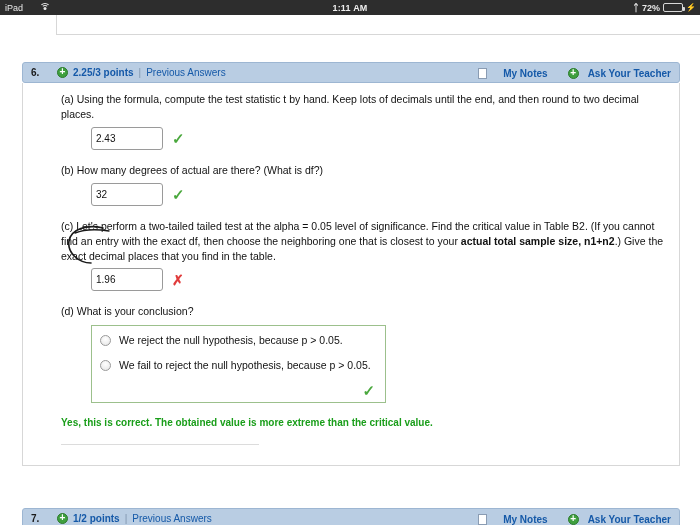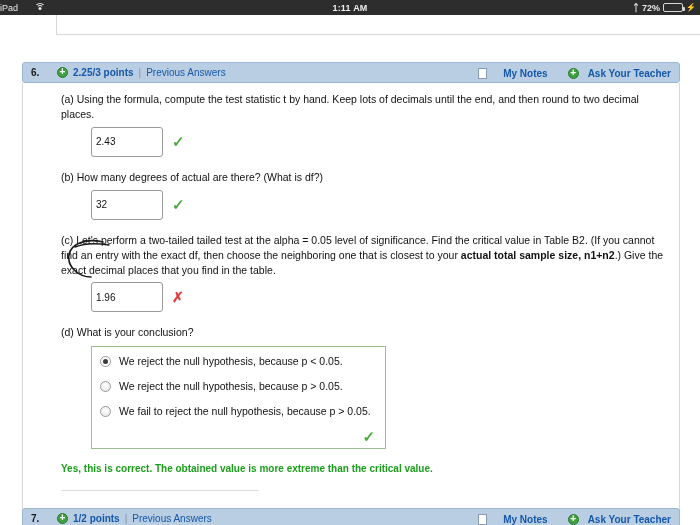--- a/index.html
+++ b/index.html
@@ -13,21 +13,21 @@
 
   
   .statusbar {
     position: absolute; top: 0; left: 0;
     width: 700px; height: 15px;
     background: #2d2d2d;
     color: #e8e8e8;
     font-size: 9px;
     display: flex; align-items: center;
   }
-  .sb-left { display: flex; align-items: center; gap: 16px; }
+  .sb-left { display: flex; align-items: center; gap: 16px; padding-left: 5px; }
   .sb-center {
     position: absolute; left: 0; right: 0; text-align: center;
     font-size: 9px; color: #f0f0f0; font-weight: bold; letter-spacing: .2px;
   }
   .sb-right {
     position: absolute; right: 4px; top: 0; height: 15px;
     display: flex; align-items: center; gap: 3px; font-size: 9px; font-weight: bold;
   }
   .wifi-icon { display:inline-block; width: 11px; height: 9px; position: relative; }
   .wifi-icon i {
@@ -112,21 +112,21 @@
     line-height: 1.42;
     position: relative;
   }
   .qbody p { margin: 0 0 2px 0; }
   .intro { margin-bottom: 12px !important; }
   .part { margin-left: 30px; margin-bottom: 3px; }
   .part-block { margin-bottom: 13px; }
 
   .answerrow { display: flex; align-items: center; gap: 9px; margin-left: 30px; margin-top: 5px; }
   .ansinput {
-    width: 72px; height: 30px;
+    width: 72px; height: 23px;
     border: 1px solid #9a9a9a; border-radius: 3px;
     font-size: 10px; font-family: "Liberation Sans", sans-serif;
     padding: 0 4px; color: #111; background: #fff;
   }
   .tick { color: #4aa83d; font-size: 15px; line-height: 1; font-weight: bold; }
   .cross { color: #e03c3c; font-size: 14px; line-height: 1; font-weight: bold; }
 
   .bold { font-weight: bold; }
 
   
@@ -252,24 +252,20 @@
         <div class="answerrow">
           <input class="ansinput" type="text" value="1.96" style="">
           <span class="cross">✗</span>
         </div>
       </div>
 
       <div class="part-block">
         <p class="part">(d) What is your conclusion?</p>
         <div class="choicebox">
 
-          <div class="choice">
-            <span class="radio checked"></span>
-            <span class="choice-label">We reject the null hypothesis, because p &lt; 0.05.</span>
-          </div>
 
 
           <div class="choice">
             <span class="radio"></span>
             <span class="choice-label">We reject the null hypothesis, because p &gt; 0.05.</span>
           </div>
 
           <div class="choice">
             <span class="radio"></span>
             <span class="choice-label">We fail to reject the null hypothesis, because p &gt; 0.05.</span>

